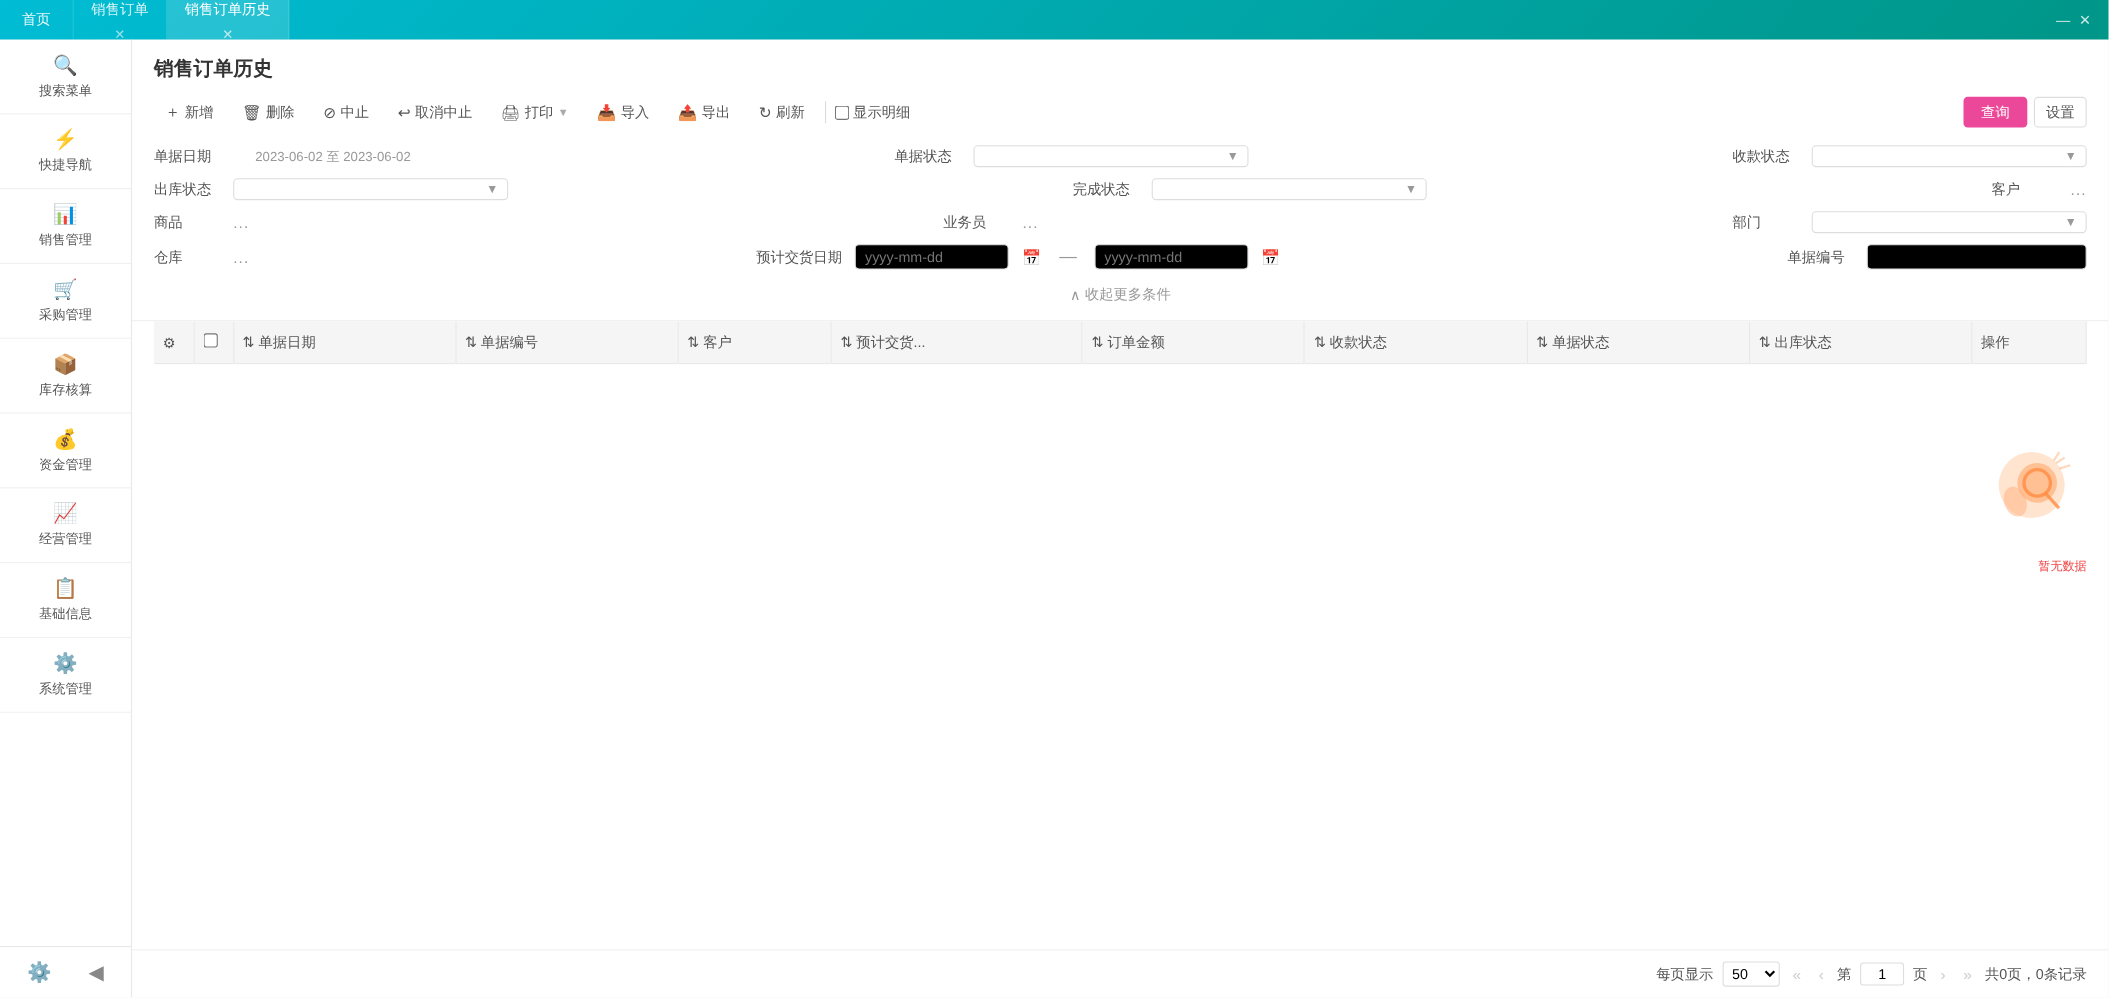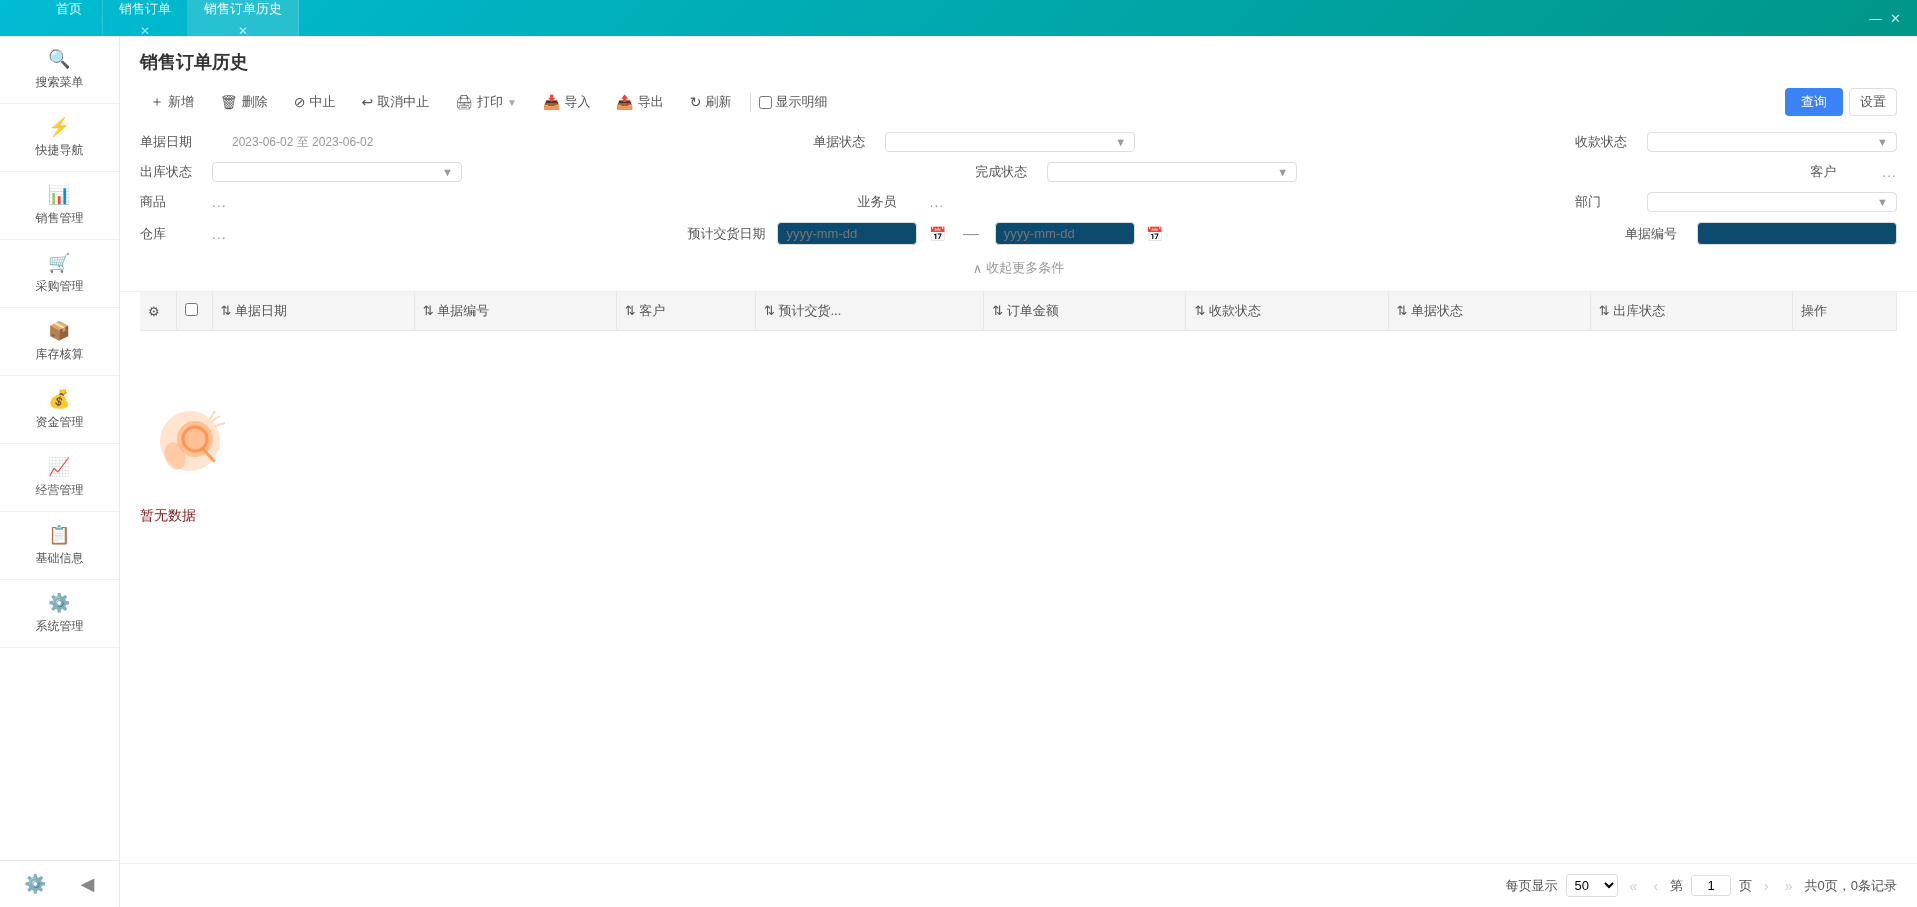--- a/index.html
+++ b/index.html
@@ -120,21 +120,21 @@
       padding: 4px 10px;
       border: none;
       background: transparent;
       cursor: pointer;
       font-size: 13px;
       color: #555;
       border-radius: 3px;
     }
     .toolbar-btn .btn-icon { font-size: 14px; }
     .toolbar-btn.primary {
-      background: #3b82f6;
+      background: #ec4899;
       color: #fff;
       border-radius: 4px;
       padding: 5px 16px;
     }
     .toolbar-sep { width: 1px; height: 20px; background: #ddd; margin: 0 2px; }
     .toolbar-checkbox {
       display: flex;
       align-items: center;
       gap: 4px;
       font-size: 13px;
@@ -206,21 +206,21 @@
       font-size: 14px;
       letter-spacing: 1px;
     }
     .filter-input {
       border: 1px solid #ddd;
       border-radius: 4px;
       padding: 3px 8px;
       font-size: 13px;
       color: #999;
       width: 140px;
-      background: #0c4a6e;
+      background: #000000;
     }
     .filter-cal-icon { color: #ccc; font-size: 14px; cursor: pointer; }
     .filter-dash { color: #999; padding: 0 4px; }
     .collapse-bar {
       text-align: center;
       font-size: 13px;
       color: #999;
       cursor: pointer;
       padding: 4px 0;
       display: flex;
@@ -252,25 +252,25 @@
       border-right: 1px solid #e8e8e8;
       white-space: nowrap;
     }
     .th-settings { width: 36px; text-align: center; }
     .th-check { width: 36px; text-align: center; }
 
     
     .empty-state {
       display: flex;
       flex-direction: column;
-      align-items: flex-start;
+      align-items: flex-end;
       justify-content: center;
       padding: 60px 0;
-      color: #7f1d1d;
-      font-size: 14px;
+      color: #ef4444;
+      font-size: 11px;
     }
     .empty-icon {
       width: 100px;
       height: 100px;
       margin-bottom: 16px;
     }
 
     
     .pagination-bar {
       display: flex;
@@ -314,22 +314,22 @@
       align-items: center;
       height: 100%;
     }
     .home-tab {
       padding: 0 20px;
       font-size: 13px;
       color: rgba(255,255,255,0.9);
       cursor: pointer;
       height: 100%;
       display: flex;
+      align-items: center;
       border-right: 1px solid rgba(255,255,255,0.15);
-      margin-left: 36px;
     }
   </style>
 </head>
 <body>
 
 <div class="top-bar">
   <div class="top-bar-title-area">
     <div class="home-tab">
       <span>首页</span>
     </div>

